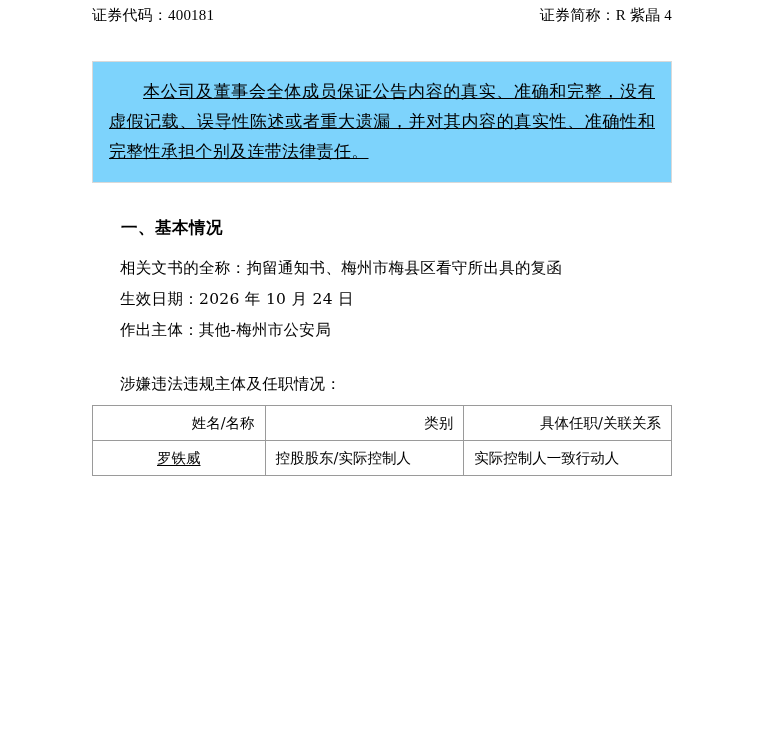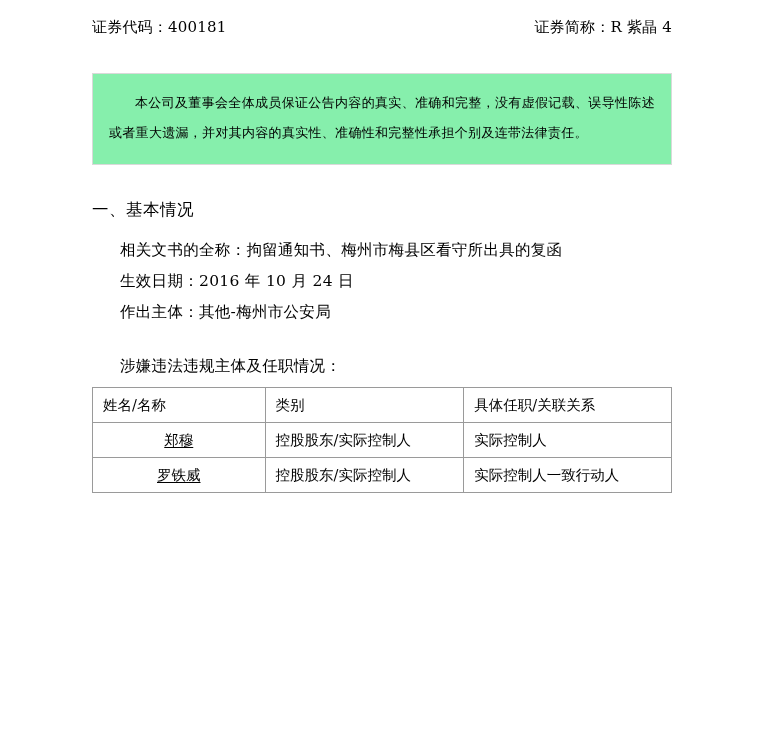--- a/index.html
+++ b/index.html
@@ -21,22 +21,23 @@
     box-sizing: border-box;
     padding: 0 92px;
   }
 
   
   .header-row {
     display: flex;
     justify-content: space-between;
     align-items: baseline;
     font-size: 15px;
-    padding-top: 18px;
+    padding-top: 6px;
     letter-spacing: 0.2px;
+    font-family: Liberation Serif, serif;
   }
   .header-cell {
     white-space: nowrap;
   }
   .header-cell .label { }
   .header-cell .value { }
   .underlined {
     text-decoration: underline;
     text-underline-offset: 2px;
   }
@@ -51,38 +52,40 @@
     font-weight: bold;
     line-height: 36px;
     letter-spacing: 0.5px;
     white-space: nowrap;
   }
 
   
   .statement {
     margin-top: 36px;
     border: 1px solid #d9d9d9;
-    background: #86efac;
+    background: #7dd3fc;
     padding: 14px 16px 16px 16px;
-    font-size: 13px;
+    font-size: 17px;
     line-height: 30px;
     text-align: justify;
     letter-spacing: 0.3px;
+    text-decoration: underline;
   }
   .statement p {
     margin: 0;
     text-indent: 2em;
   }
 
   
   .section-title {
     margin-top: 34px;
     font-size: 16.5px;
-    font-weight: normal;
+    font-weight: bold;
     letter-spacing: 0.5px;
+    margin-left: 29px;
   }
 
   .info-list {
     margin-top: 14px;
     padding-left: 28px;
     font-size: 15.5px;
     line-height: 31px;
     letter-spacing: 0.3px;
   }
   .info-row {
@@ -104,21 +107,21 @@
     width: 580px;
     font-size: 14.5px;
   }
   table.people td, table.people th {
     border: 1px solid #9a9a9a;
     height: 34px;
     padding: 0 10px;
     font-weight: normal;
   }
   table.people thead th {
-    text-align: left;
+    text-align: right;
   }
   table.people tbody td.name {
     text-align: center;
   }
   table.people tbody td {
     text-align: left;
   }
   .name-link {
     text-decoration: underline;
     text-underline-offset: 2px;
@@ -146,45 +149,40 @@
     <p>本公司及董事会全体成员保证公告内容的真实、准确和完整，没有虚假记载、误导性陈述或者重大遗漏，并对其内容的真实性、准确性和完整性承担个别及连带法律责任。</p>
   </div>
 
   <div class="section-title">一、基本情况</div>
 
   <div class="info-list">
     <div class="info-row">
       <span>相关文书的全称：</span><span>拘留通知书、梅州市梅县区看守所出具的复函</span>
     </div>
     <div class="info-row">
-      <span>生效日期：</span><span>2016 年 10 月 24 日</span>
+      <span>生效日期：</span><span>2026 年 10 月 24 日</span>
     </div>
     <div class="info-row">
       <span>作出主体：</span><span>其他-梅州市公安局</span>
     </div>
   </div>
 
   <div class="table-caption">涉嫌违法违规主体及任职情况：</div>
 
   <div style="padding-left:0;">
     <table class="people">
       <thead>
         <tr>
           <th class="col-name">姓名/名称</th>
           <th class="col-type">类别</th>
           <th class="col-role">具体任职/关联关系</th>
         </tr>
       </thead>
       <tbody>
         <tr>
-          <td class="name"><span class="name-link">郑穆</span></td>
-          <td>控股股东/实际控制人</td>
-          <td>实际控制人</td>
-        </tr>
-        <tr>
           <td class="name"><span class="name-link">罗铁威</span></td>
           <td>控股股东/实际控制人</td>
           <td>实际控制人一致行动人</td>
         </tr>
       </tbody>
     </table>
   </div>
 
 </div>
 

